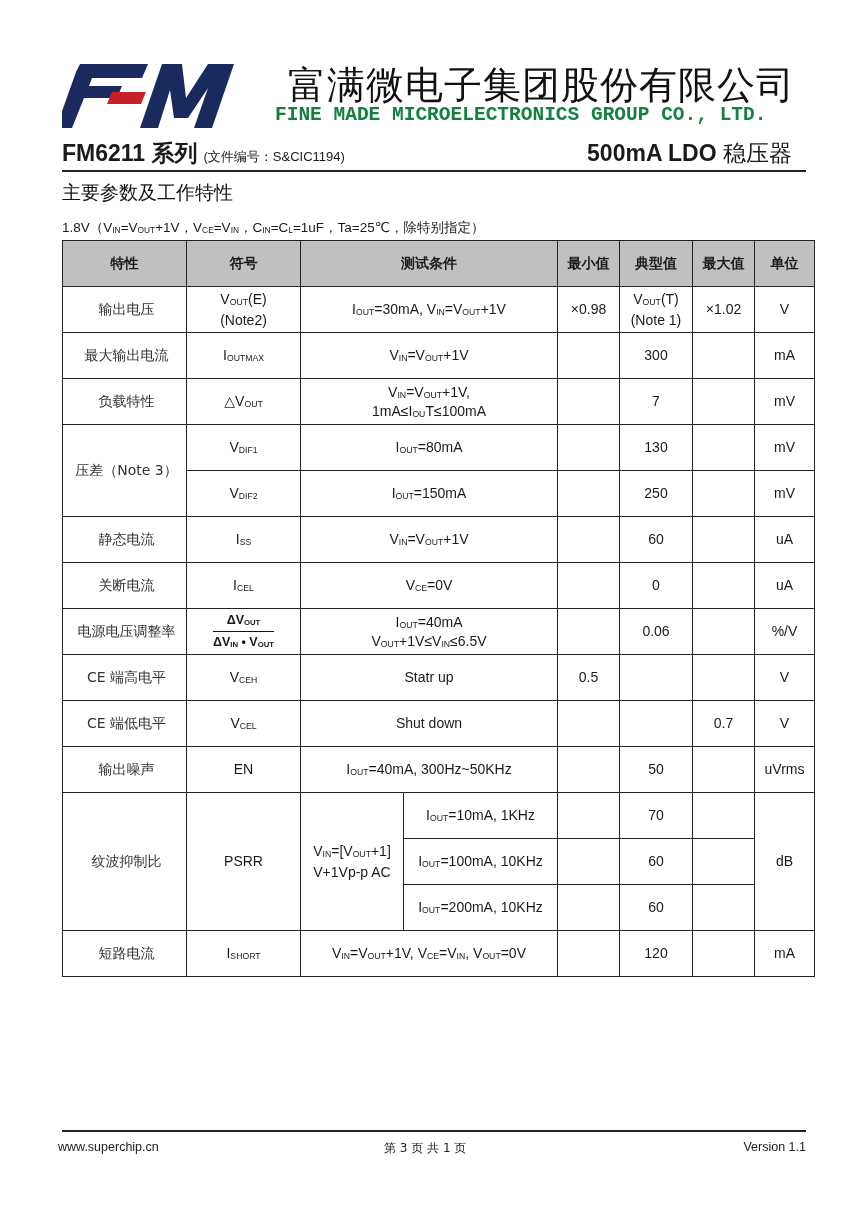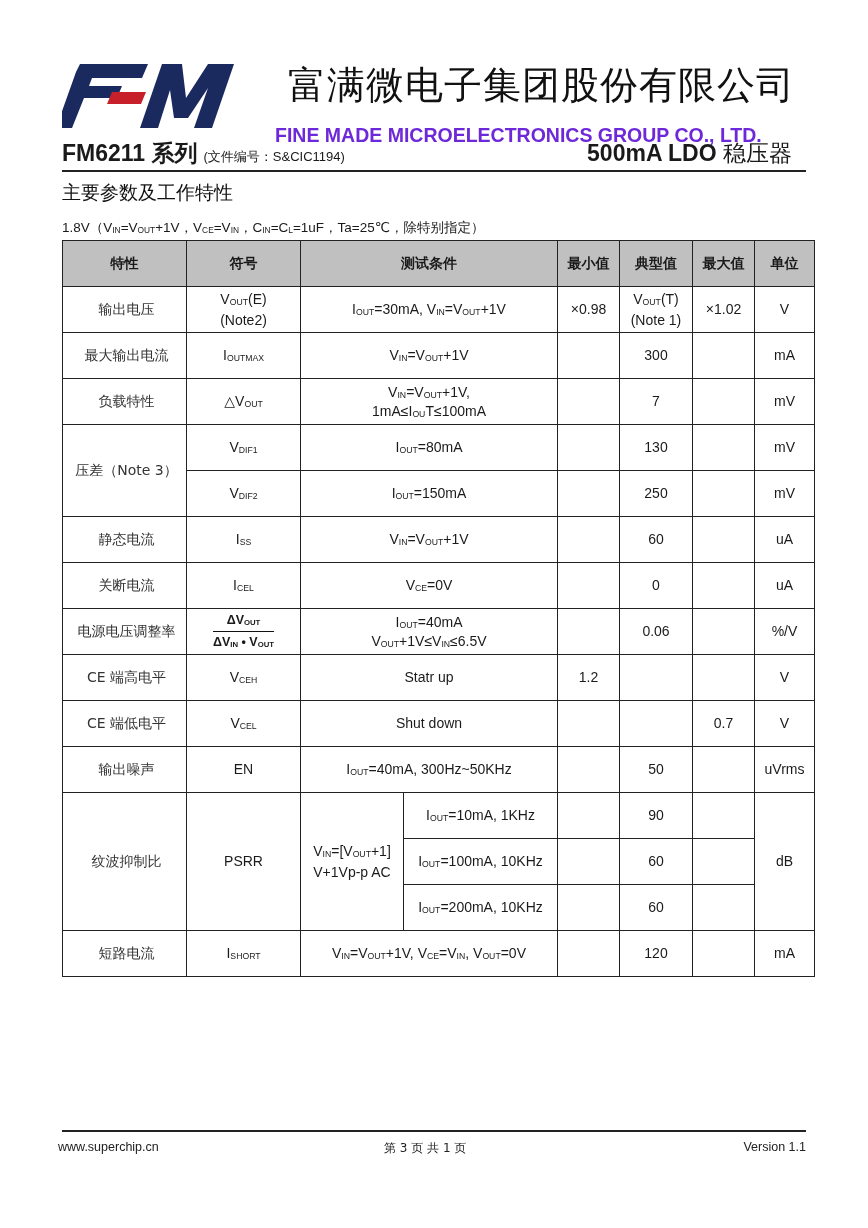--- a/index.html
+++ b/index.html
@@ -2,22 +2,22 @@
 <html><head>
 <meta charset="utf-8">
 <style>
   html, body { margin:0; padding:0; background:#ffffff; }
   body { width:868px; height:1228px; position:relative; overflow:hidden;
          font-family:"Liberation Sans", "DejaVu Sans", sans-serif; color:#1a1a1a; }
   .abs { position:absolute; }
   .logo { left:62px; top:64px; width:172px; height:64px; }
   .company-cn { left:288px; top:60px; font-family:"DejaVu Serif","Liberation Serif",serif;
                 font-size:38px; letter-spacing:1px; color:#111; white-space:nowrap; }
-  .company-en { left:275px; top:124px; font-family:Liberation Sans, sans-serif;
-                font-weight:bold; font-size:19.5px; color:#6d28d9; white-space:nowrap; }
+  .company-en { left:275px; top:104px; font-family:Liberation Mono, monospace;
+                font-weight:bold; font-size:19.5px; color:#15803d; white-space:nowrap; }
   .model { left:62px; top:138px; font-weight:bold; font-size:23px; white-space:nowrap; }
   .model .doc { font-weight:normal; font-size:13px;margin-left:6px; }
   .product { right:76px; top:138px; font-weight:bold; font-size:23px; white-space:nowrap; }
   .product .cn { font-weight:normal; font-family:"DejaVu Sans",sans-serif; }
   .hr-top { left:62px; top:170px; width:744px; height:1.5px; background:#222; }
   .section-title { left:62px; top:180px; font-family:"DejaVu Sans",sans-serif; font-size:19px; color:#111; }
   .conditions { left:62px; top:219px; font-size:13.5px; white-space:nowrap; }
   sub { font-size:0.62em; vertical-align:-0.15em; line-height:0; }
 
   table.spec { position:absolute; left:62px; top:240px; border-collapse:collapse; font-size:14px; }
@@ -155,21 +155,21 @@
     <td></td>
     <td>0.06</td>
     <td></td>
     <td>%/V</td>
   </tr>
 
   <tr>
     <td class="name">CE 端高电平</td>
     <td>V<sub>CEH</sub></td>
     <td colspan="2">Statr up</td>
-    <td>1.2</td>
+    <td>0.5</td>
     <td></td>
     <td></td>
     <td>V</td>
   </tr>
 
   <tr>
     <td class="name">CE 端低电平</td>
     <td>V<sub>CEL</sub></td>
     <td colspan="2">Shut down</td>
     <td></td>
@@ -187,21 +187,21 @@
     <td></td>
     <td>uVrms</td>
   </tr>
 
   <tr>
     <td class="name" rowspan="3">纹波抑制比</td>
     <td rowspan="3">PSRR</td>
     <td rowspan="3">V<sub>IN</sub><span>=[V</span><sub>OUT</sub><span>+1]</span><br><span>V+1Vp-p AC</span></td>
     <td>I<sub>OUT</sub><span>=10mA, 1KHz</span></td>
     <td></td>
-    <td>90</td>
+    <td>70</td>
     <td></td>
     <td rowspan="3">dB</td>
   </tr>
   <tr>
     <td>I<sub>OUT</sub><span>=100mA, 10KHz</span></td>
     <td></td>
     <td>60</td>
     <td></td>
   </tr>
   <tr>

